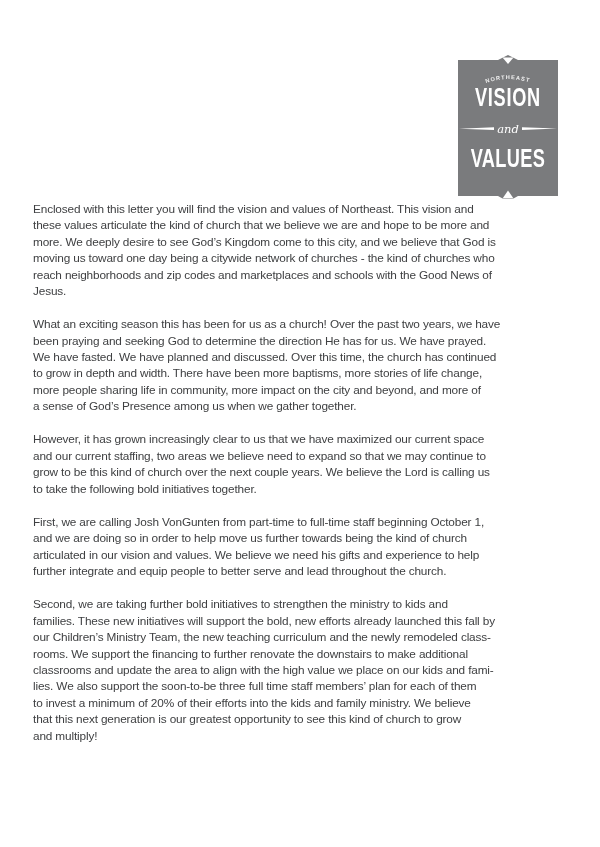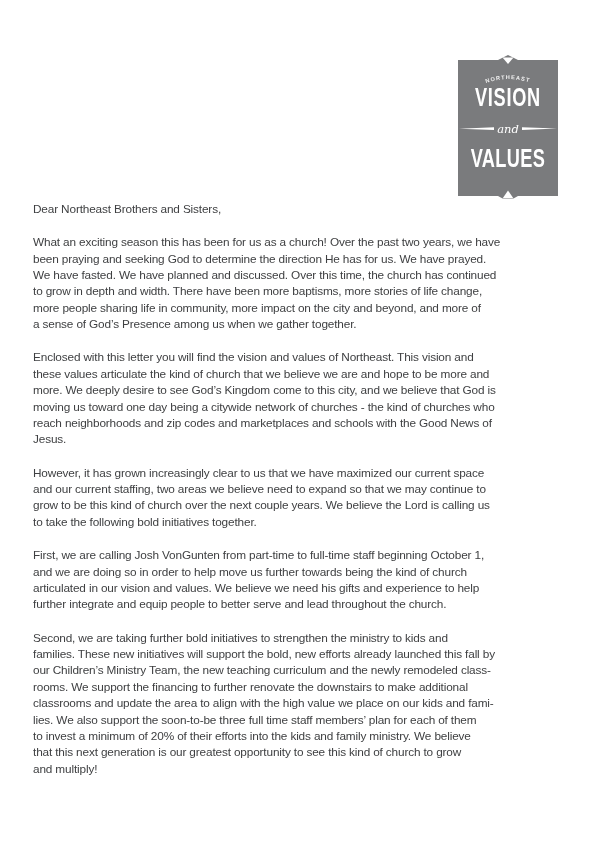--- a/index.html
+++ b/index.html
@@ -79,33 +79,32 @@
       <path d="M1,68.7 L36,67.3 L36,70.1 Z" fill="#ffffff"></path>
       <path d="M99,68.4 L64,67.3 L64,70.1 Z" fill="#ffffff"></path>
 
       <text class="logo-and-word" x="50" y="72.8" font-size="11.5" text-anchor="middle">and</text>
 
       <text class="logo-big-word" transform="scale(0.7,1)" x="71.4" y="107.5" font-size="26" text-anchor="middle" letter-spacing="0.5">VALUES</text>
     </svg>
   </div>
 
   <div class="letter">
-    <p>Dear Northeast Brothers and Sisters,</p>
+    <p>Enclosed with this letter you will find the vision and values of Northeast. This vision and
+these values articulate the kind of church that we believe we are and hope to be more and
+more. We deeply desire to see God’s Kingdom come to this city, and we believe that God is
+moving us toward one day being a citywide network of churches - the kind of churches who
+reach neighborhoods and zip codes and marketplaces and schools with the Good News of
+Jesus.</p>
     <p>What an exciting season this has been for us as a church! Over the past two years, we have
 been praying and seeking God to determine the direction He has for us. We have prayed.
 We have fasted. We have planned and discussed. Over this time, the church has continued
 to grow in depth and width. There have been more baptisms, more stories of life change,
 more people sharing life in community, more impact on the city and beyond, and more of
 a sense of God’s Presence among us when we gather together.</p>
-    <p>Enclosed with this letter you will find the vision and values of Northeast. This vision and
-these values articulate the kind of church that we believe we are and hope to be more and
-more. We deeply desire to see God’s Kingdom come to this city, and we believe that God is
-moving us toward one day being a citywide network of churches - the kind of churches who
-reach neighborhoods and zip codes and marketplaces and schools with the Good News of
-Jesus.</p>
     <p>However, it has grown increasingly clear to us that we have maximized our current space
 and our current staffing, two areas we believe need to expand so that we may continue to
 grow to be this kind of church over the next couple years.  We believe the Lord is calling us
 to take the following bold initiatives together.</p>
     <p>First, we are calling Josh VonGunten from part-time to full-time staff beginning October 1,
 and we are doing so in order to help move us further towards being the kind of church
 articulated in our vision and values.  We believe we need his gifts and experience to help
 further integrate and equip people to better serve and lead throughout the church.</p>
     <p>Second, we are taking further bold initiatives to strengthen the ministry to kids and
 families.  These new initiatives will support the bold, new efforts already launched this fall by

